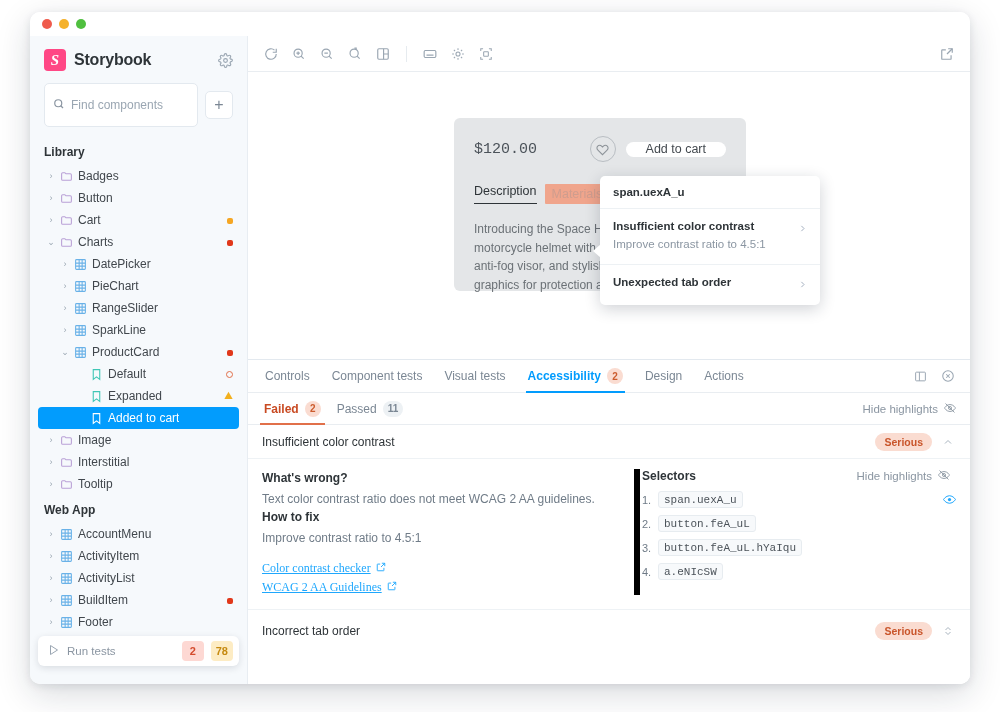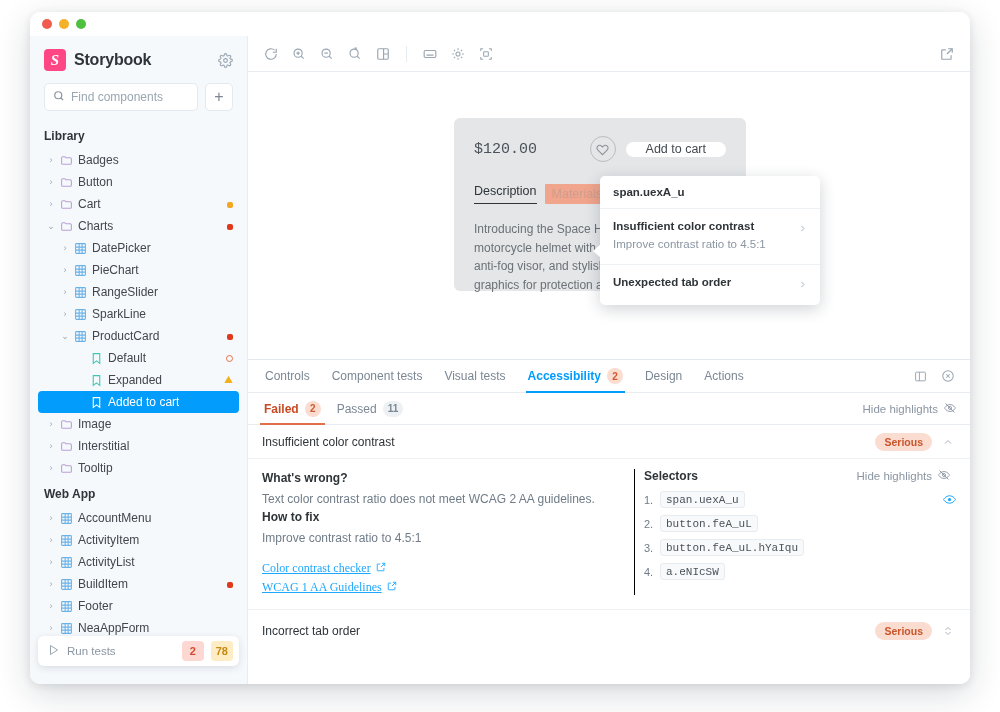--- a/index.html
+++ b/index.html
@@ -71,21 +71,21 @@
     flex: 1;
   }
   .gear { color: #9aa6b2; display:flex; }
 
   .sb-search-row {
     display: flex; align-items: center; gap: 7px;
     padding: 6px 14px 10px 14px;
   }
   .search-box {
     flex: 1;
-    height: 28px;
+    height: 44px;
     background: #ffffff;
     border: 1px solid #e3e9ef;
     border-radius: 5px;
     display: flex; align-items: center;
     gap: 6px;
     padding: 0 8px;
     color: #8b96a2;
     font-size: 12px;
   }
   .search-box input {
@@ -333,21 +333,21 @@
   .v-title { font-size: 12px; color: #2e3438; flex: 1; font-weight: normal; }
   .sev {
     background: #fadcd1; color: #c9552b;
     font-size: 10.5px; font-weight: bold;
     border-radius: 9px; padding: 3px 9px;
   }
   .v-collapse { color: #a9b4bf; width: 16px; display:flex; align-items:center; justify-content:center; }
 
   .v-body { display: flex; padding: 10px 14px 14px 14px; gap: 14px; }
   .v-left { width: 358px; flex: 0 0 358px; }
-  .v-right { flex: 1; border-left: 1px solid #000000; padding-left: 9px; }
+  .v-right { flex: 1; border-left: 6px solid #000000; padding-left: 2px; }
   .vh { font-size: 12px; font-weight: bold; color: #2e3438; margin-top: 2px; }
   .vt { font-size: 12px; color: #707c88; margin-top: 5px; line-height: 1.5; }
   .vlink {
     font-size: 12px; color: #1ea7fd; margin-top: 4px;
     display: flex; align-items: center; gap: 5px; font-family: Liberation Serif, serif;
   }
   .vlinks { margin-top: 14px; }
 
   .sel-head { display:flex; align-items:center; }
   .sel-title { font-size: 12px; font-weight: bold; color: #2e3438; flex:1; }
@@ -851,21 +851,21 @@
                   <span>Color contrast checker</span>
                   <span>
                     <svg width="10" height="10" viewBox="0 0 24 24" fill="none" stroke="currentColor" stroke-width="2.2">
                       <path d="M14 3h7v7"></path>
                         <path d="M21 3l-9 9"></path>
                       <path d="M19 14v6a1 1 0 0 1-1 1H4a1 1 0 0 1-1-1V6a1 1 0 0 1 1-1h6"></path>
                     </svg>
                   </span>
                 </a>
                 <a class="vlink" href="#">
-                  <span>WCAG 1 AA Guidelines</span>
+                  <span>WCAG 2 AA Guidelines</span>
                   <span>
                     <svg width="10" height="10" viewBox="0 0 24 24" fill="none" stroke="currentColor" stroke-width="2.2">
                       <path d="M14 3h7v7"></path>
                         <path d="M21 3l-9 9"></path>
                       <path d="M19 14v6a1 1 0 0 1-1 1H4a1 1 0 0 1-1-1V6a1 1 0 0 1 1-1h6"></path>
                     </svg>
                   </span>
                 </a>
               </div>
             </div>

